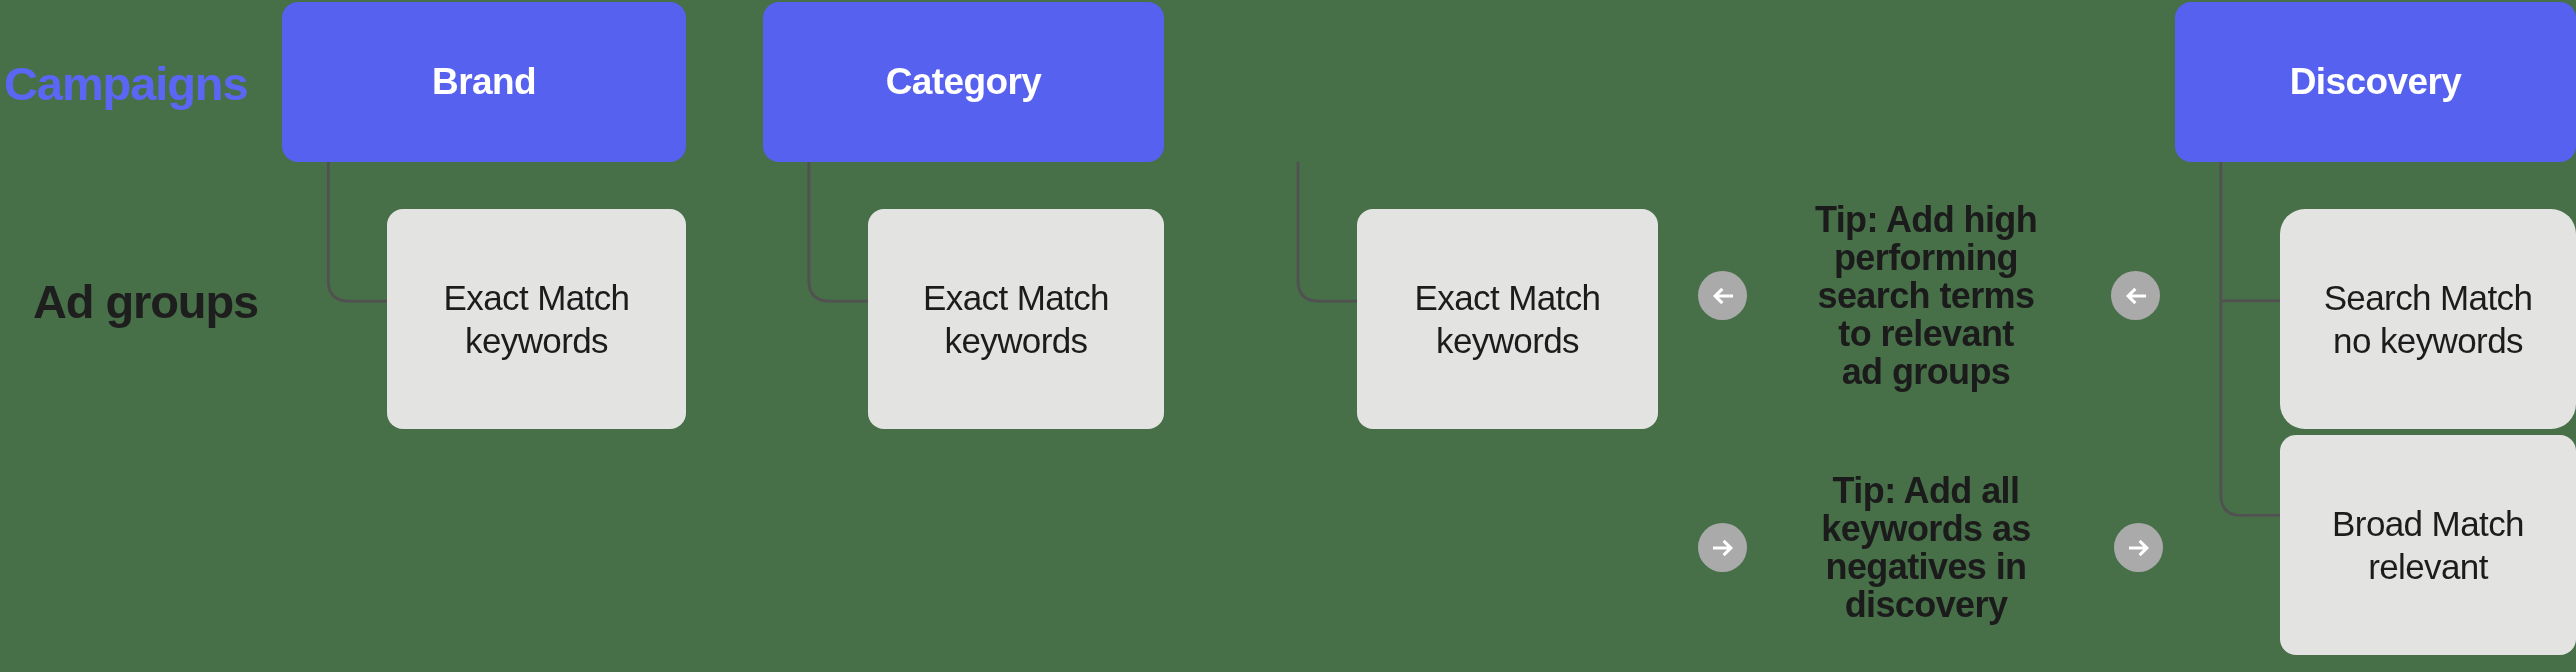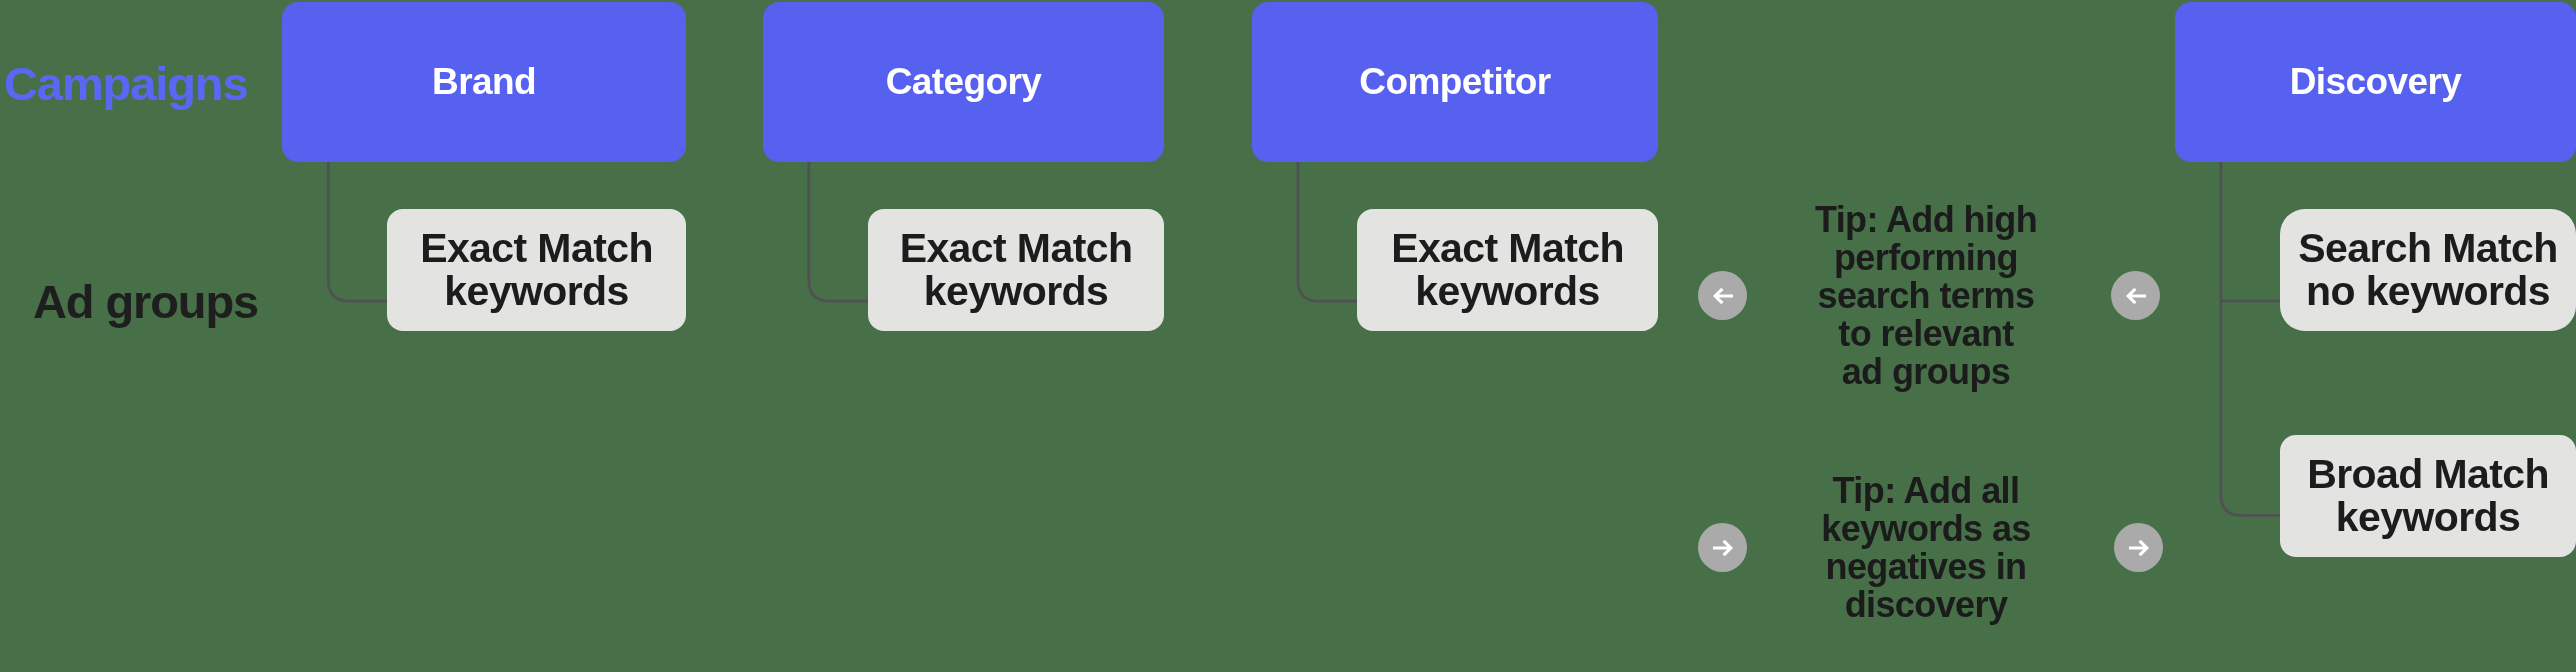--- a/index.html
+++ b/index.html
@@ -38,29 +38,29 @@
     align-items: center;
     justify-content: center;
     color: #FFFFFF;
     font-weight: 700;
     font-size: 37px;
     letter-spacing: -0.6px;
     text-align: center;
   }
   .adgroup-box {
     position: absolute;
-    height: 122px;
+    height: 220px;
     background: #E3E3E2;
     border-radius: 16px;
     display: flex;
     align-items: center;
     justify-content: center;
     color: #1C1C1C;
-    font-weight: 700;
-    font-size: 41px;
+    font-weight: 400;
+    font-size: 35px;
     line-height: 43px;
     letter-spacing: -0.6px;
     text-align: center;
     white-space: pre-line;
   }
   .tip {
     position: absolute;
     width: 314px;
     display: flex;
     align-items: center;
@@ -103,33 +103,32 @@
     <path d="M2270.5,283 L2270.5,491 Q2270.5,527 2306.5,527 L2374,527" fill="none" stroke="#515151" stroke-width="5"></path>
     <path d="M3885.5,283 L3885.5,866 Q3885.5,902 3921.5,902 L3989,902" fill="none" stroke="#515151" stroke-width="5"></path>
     <path d="M3885.5,526.5 L3989,526.5" fill="none" stroke="#515151" stroke-width="5"></path>
   </svg>
 
   <div class="row-label campaigns" style="left:4px; top:60px;">Campaigns</div>
   <div class="row-label adgroups" style="left:33px; top:278px;">Ad groups</div>
 
   <div class="campaign-box" style="left:282px; width:404px;">Brand</div>
   <div class="campaign-box" style="left:763px; width:401px;">Category</div>
-  <div class="campaign-box" style="left:1252px; width:406px;">Competitor</div>
   <div class="campaign-box" style="left:2175px; width:401px;">Discovery</div>
 
   <div class="adgroup-box" style="left:387px; top:209px; width:299px;">Exact Match
 keywords</div>
   <div class="adgroup-box" style="left:868px; top:209px; width:296px;">Exact Match
 keywords</div>
   <div class="adgroup-box" style="left:1357px; top:209px; width:301px;">Exact Match
 keywords</div>
   <div class="adgroup-box" style="left:2280px; top:209px; width:296px;border-radius:25px;">Search Match
 no keywords</div>
   <div class="adgroup-box" style="left:2280px; top:435px; width:296px;">Broad Match
-keywords</div>
+relevant</div>
 
   <div class="arrow-circle" style="left:1698px; top:271px;">
     <svg width="30" height="30" viewBox="0 0 48 48">
       <path d="M40 24 H12 M23 12.5 L11.5 24 L23 35.5" fill="none" stroke="#FFFFFF" stroke-width="5"></path>
     </svg>
   </div>
   <div class="tip" style="left:1769px; top:200px; height:191px;">Tip: Add high
 performing
 search terms
 to relevant

